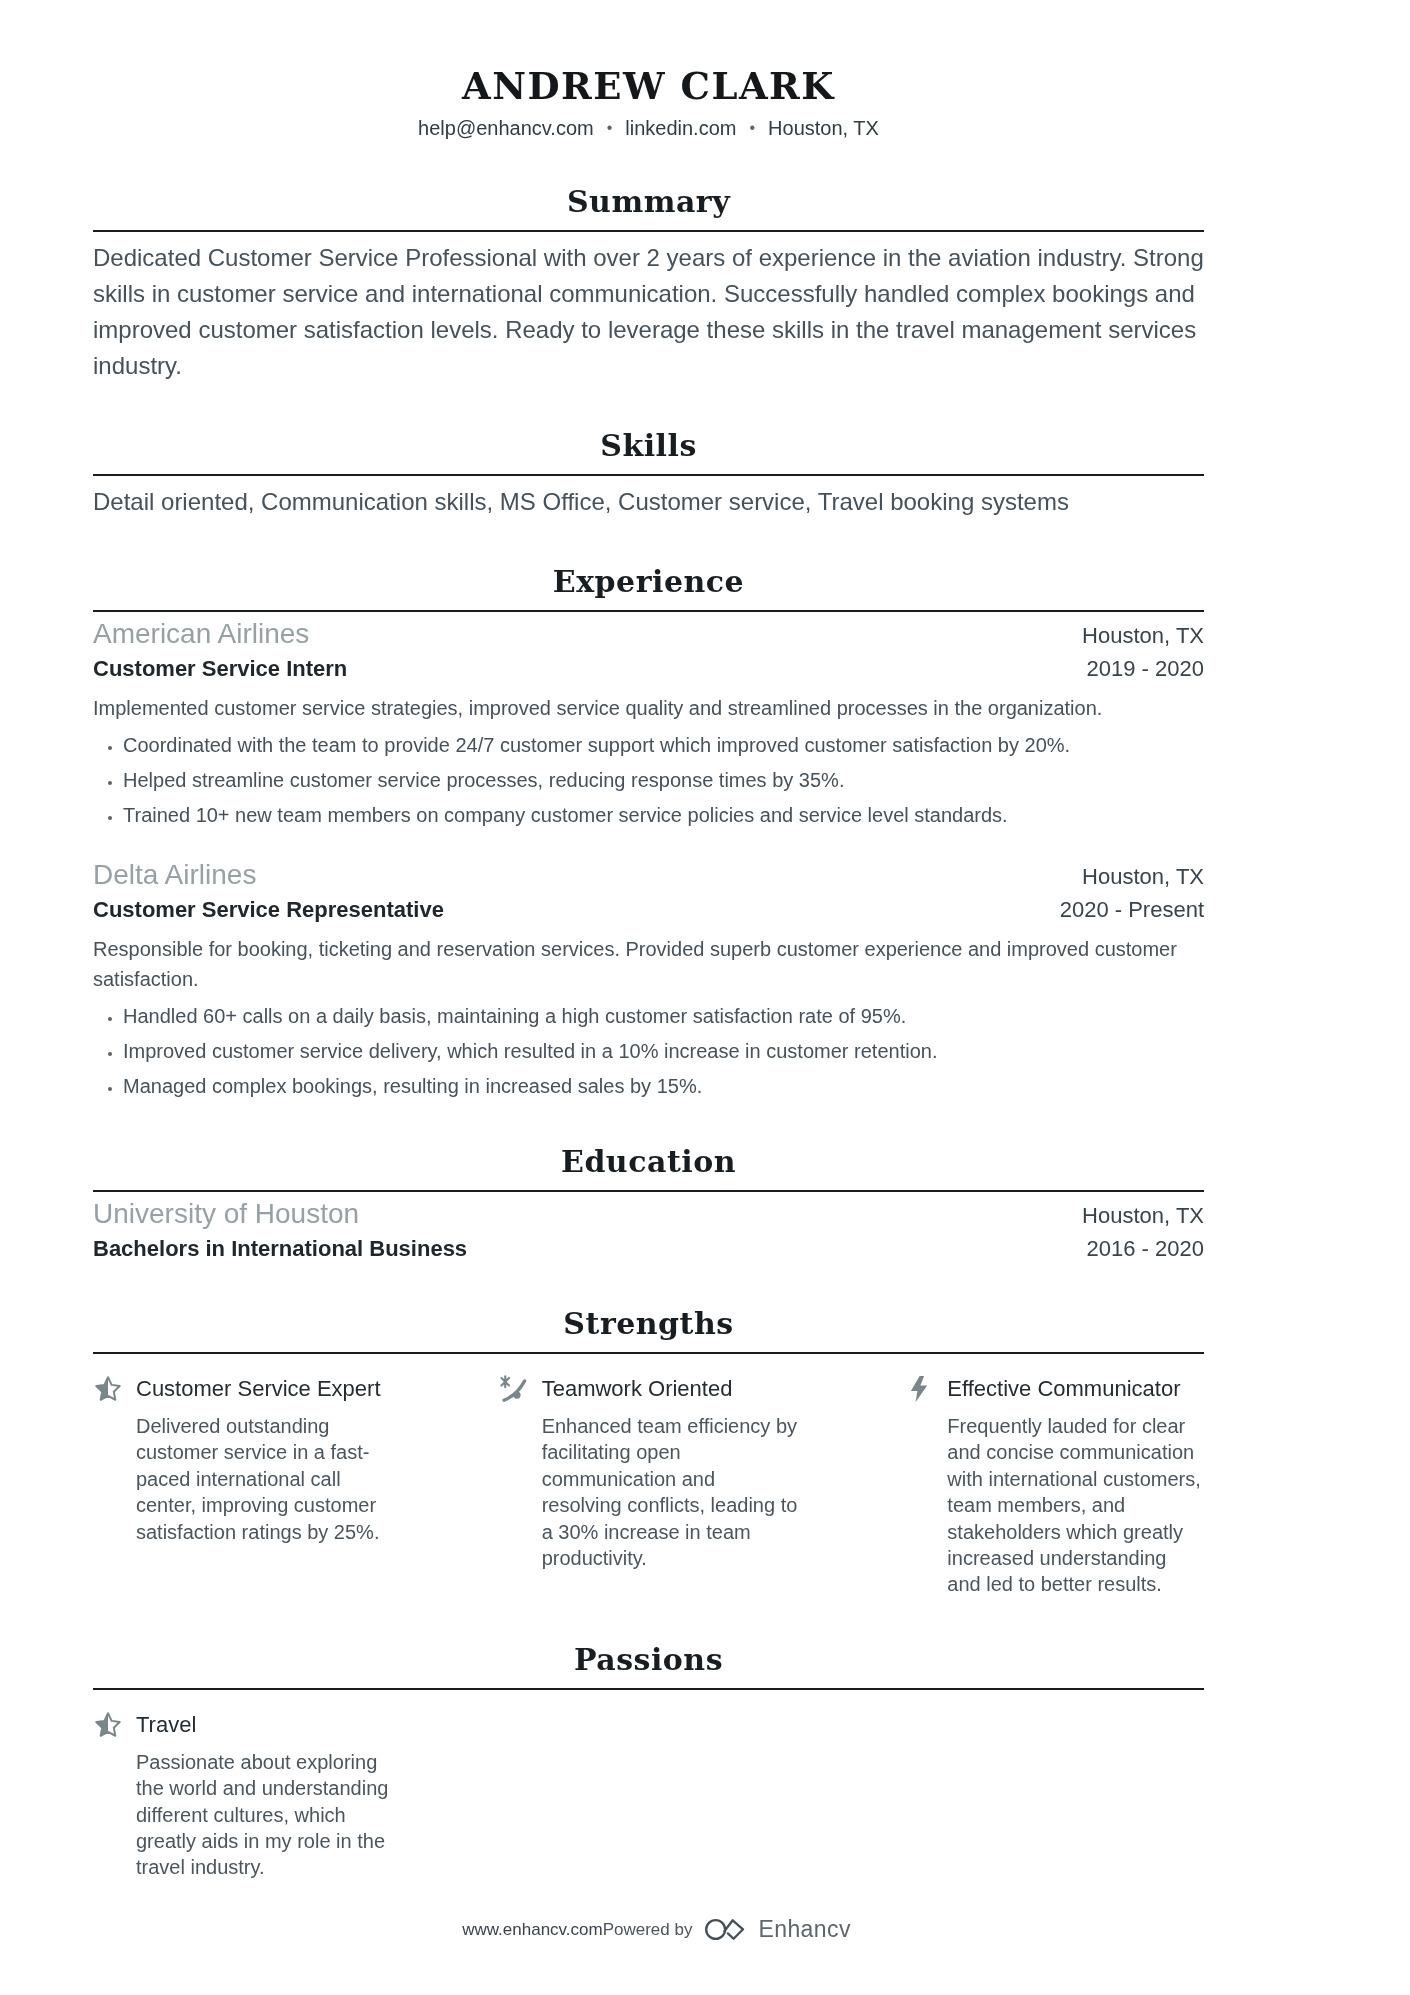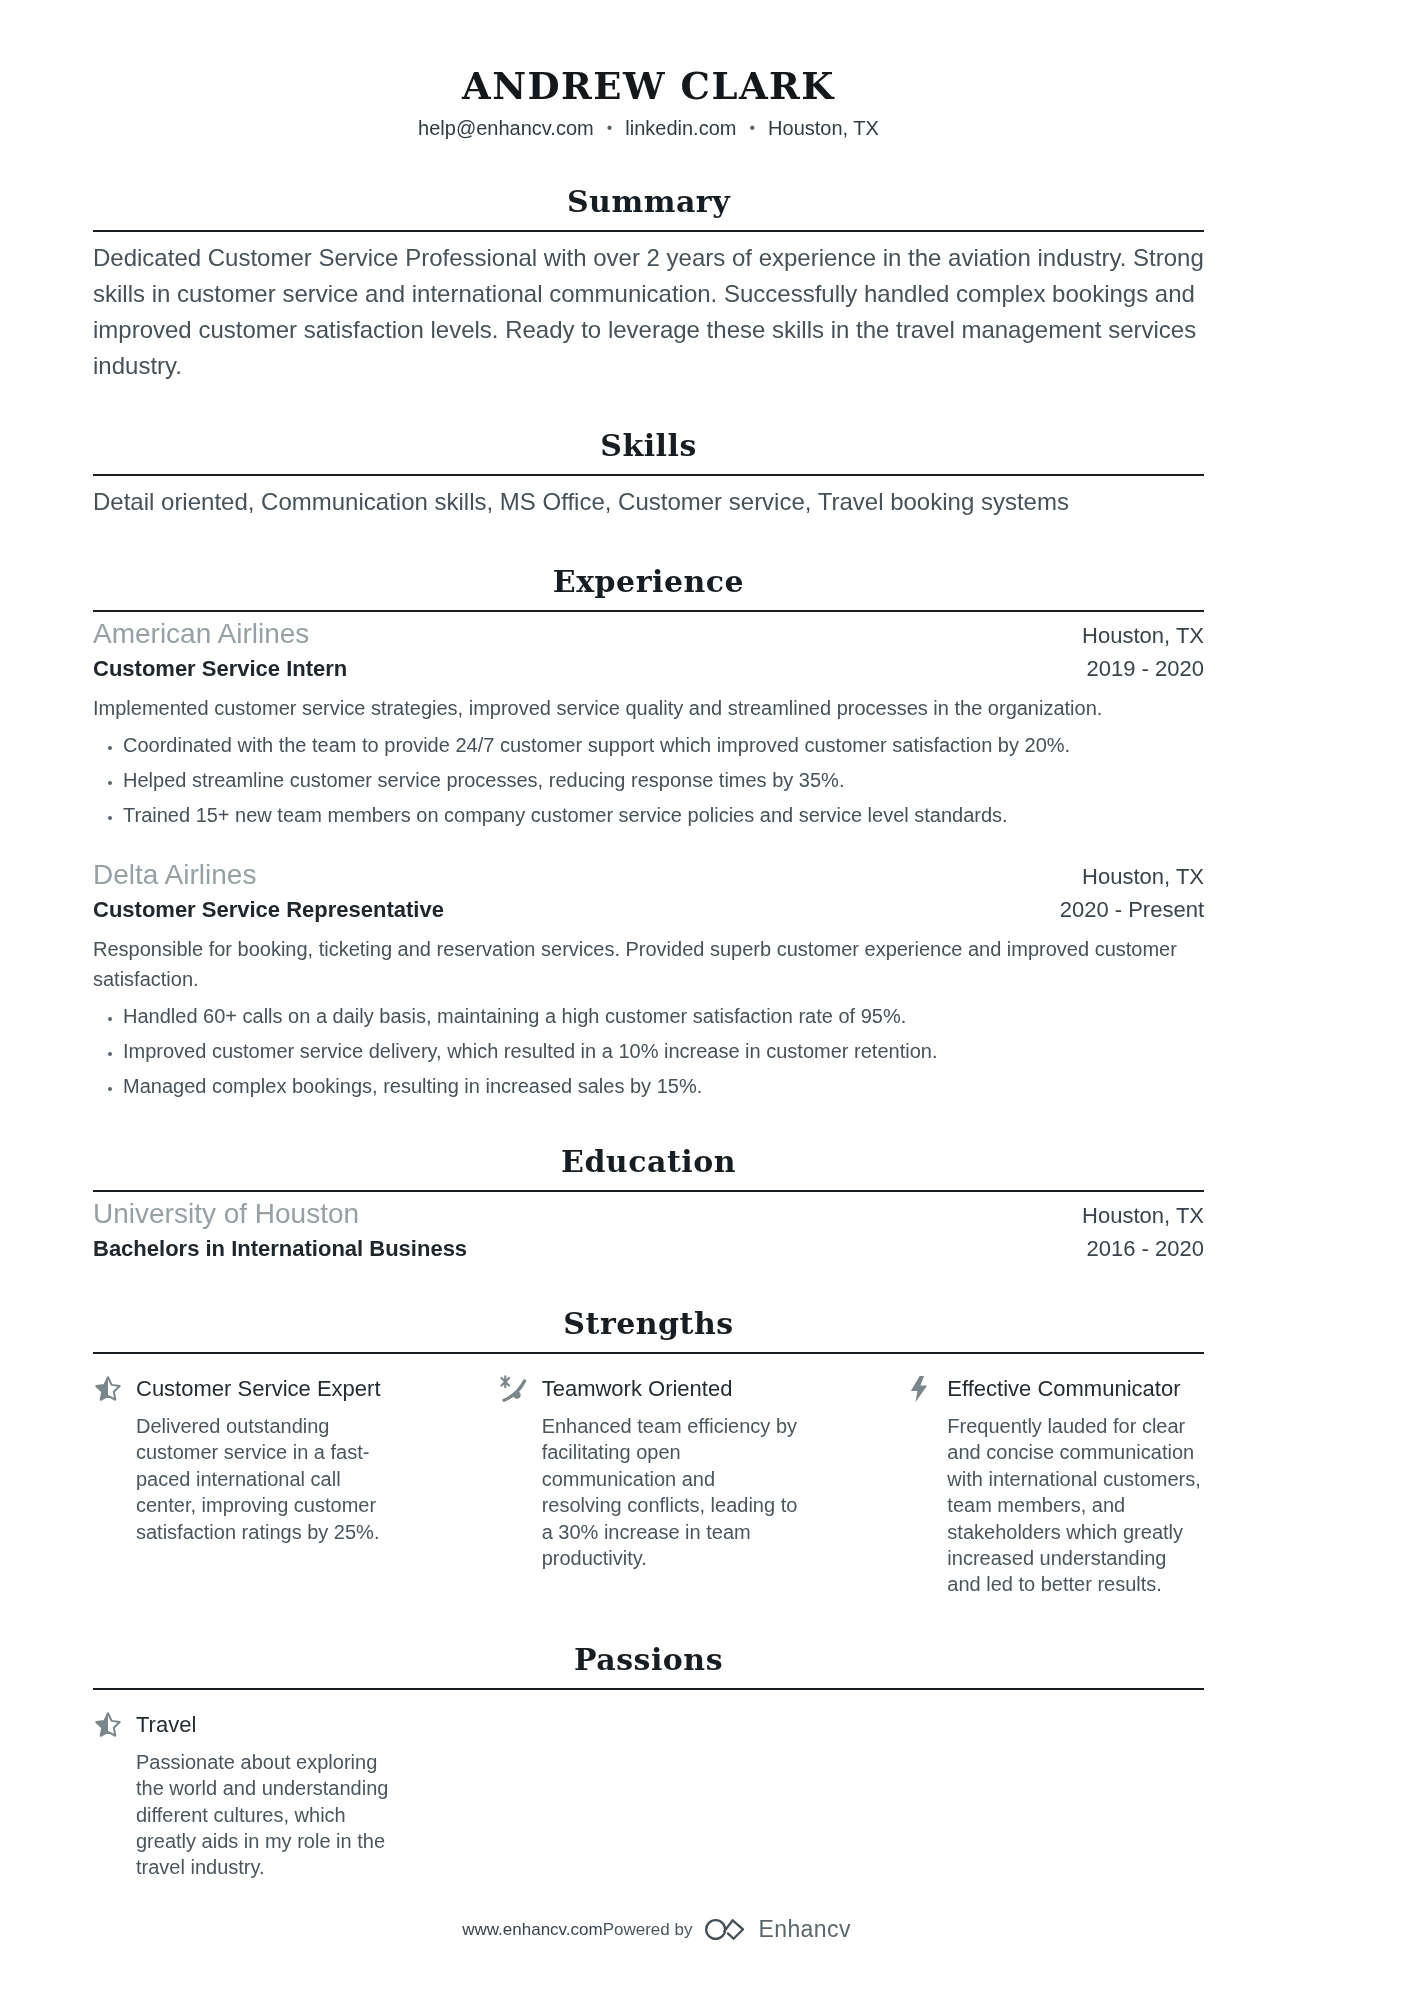--- a/index.html
+++ b/index.html
@@ -91,21 +91,21 @@
         <div class="right-val">Houston, TX</div>
       </div>
       <div class="row">
         <div class="job-title">Customer Service Intern</div>
         <div class="right-val">2019 - 2020</div>
       </div>
       <div class="job-desc">Implemented customer service strategies, improved service quality and streamlined processes in the organization.</div>
       <ul class="bullets">
         <li>Coordinated with the team to provide 24/7 customer support which improved customer satisfaction by 20%.</li>
         <li>Helped streamline customer service processes, reducing response times by 35%.</li>
-        <li>Trained 15+ new team members on company customer service policies and service level standards.</li>
+        <li>Trained 10+ new team members on company customer service policies and service level standards.</li>
       </ul>
     </div>
 
     <div class="job">
       <div class="row">
         <div class="company">Delta Airlines</div>
         <div class="right-val">Houston, TX</div>
       </div>
       <div class="row">
         <div class="job-title">Customer Service Representative</div>

